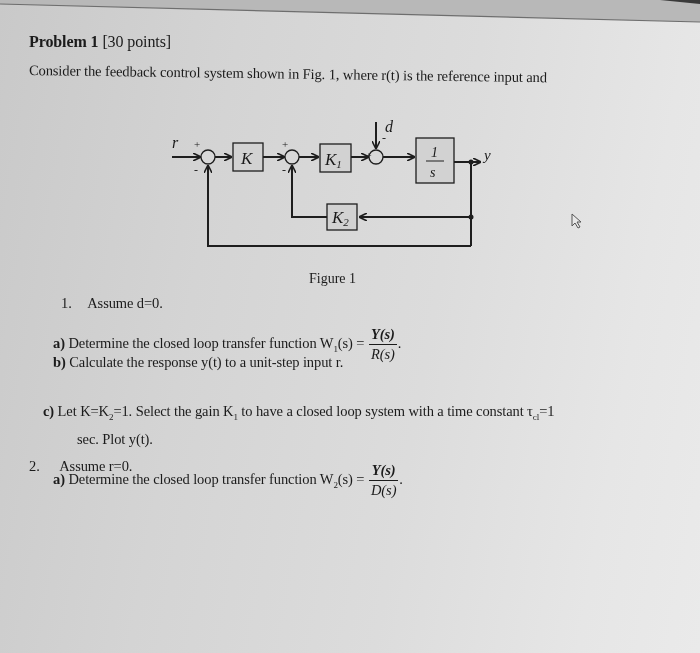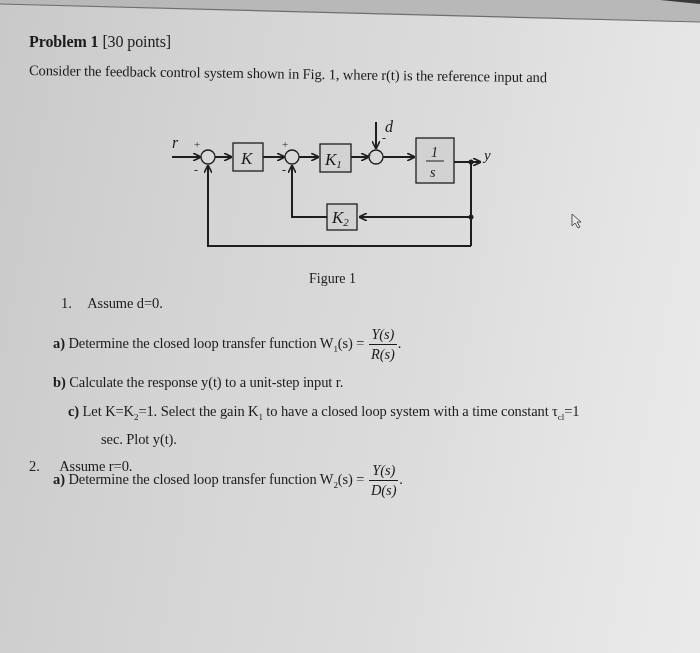--- a/index.html
+++ b/index.html
@@ -47,20 +47,21 @@
       vertical-align: middle;
       text-align: center;
       font-style: italic;
       margin: 0 1px;
     }
     .frac .num {
       display: block;
       padding: 0 2px 1px 2px;
       border-bottom: 1px solid #1b1b1b;
       line-height: 17px;
+      font-weight: bold;
     }
     .frac .den {
       display: block;
       padding: 1px 2px 0 2px;
       line-height: 17px;
       font-style: italic;
     }
     sub { font-size: 9px; }
     .diagram {
       position: absolute;
@@ -171,30 +172,30 @@
 
   <div class="txt" style="left:53px; top:326px;">
     <span class="bold">a)</span>
     <span>Determine the closed loop transfer function </span><span class="it">W</span><sub>1</sub><span class="it">(s) =</span>
     <span class="frac">
       <span class="num">Y(s)</span>
       <span class="den">R(s)</span>
     </span><span>.</span>
   </div>
 
-  <div class="txt" style="left:53px; top:374px;">
+  <div class="txt" style="left:53px; top:354px;">
     <span class="bold">b)</span>
     <span>Calculate the response y(t) to a unit-step input r.</span>
   </div>
 
-  <div class="txt" style="left:68px; top:403px;">
+  <div class="txt" style="left:43px; top:403px;">
     <span class="bold">c)</span>
     <span>Let K=K</span><sub>2</sub><span>=1. Select the gain K</span><sub>1</sub><span> to have a closed loop system with a time constant τ</span><sub>cl</sub><span>=1</span>
   </div>
-  <div class="txt" style="left:77px; top:431px;margin-left:24px;">sec. Plot y(t).</div>
+  <div class="txt" style="left:77px; top:431px;">sec. Plot y(t).</div>
 
   <div class="txt" style="left:29px; top:458px;">
     <span>2.</span>
     <span style="margin-left:16px">Assume r=0.</span>
   </div>
 
   <div class="txt" style="left:53px; top:462px;">
     <span class="bold">a)</span>
     <span>Determine the closed loop transfer function </span><span class="it">W</span><sub>2</sub><span class="it">(s) =</span>
     <span class="frac">

